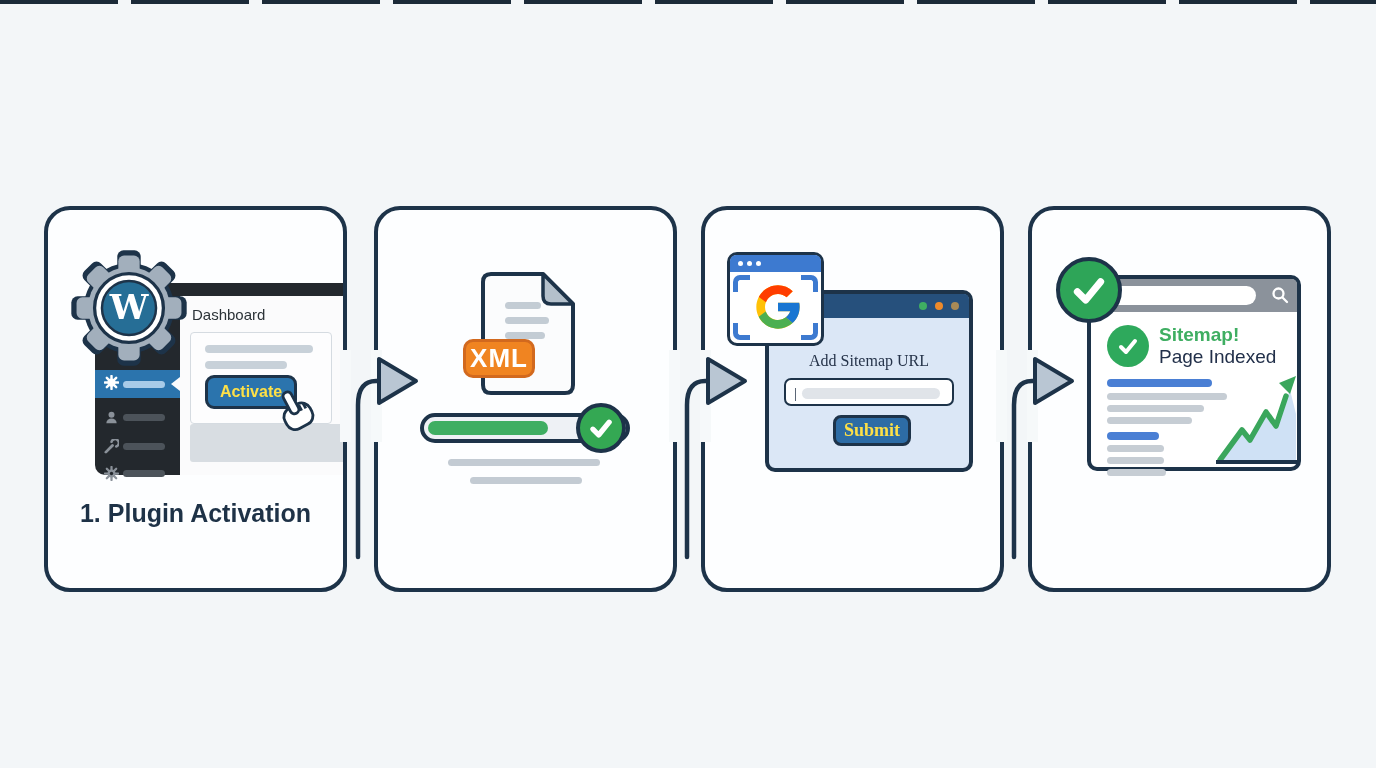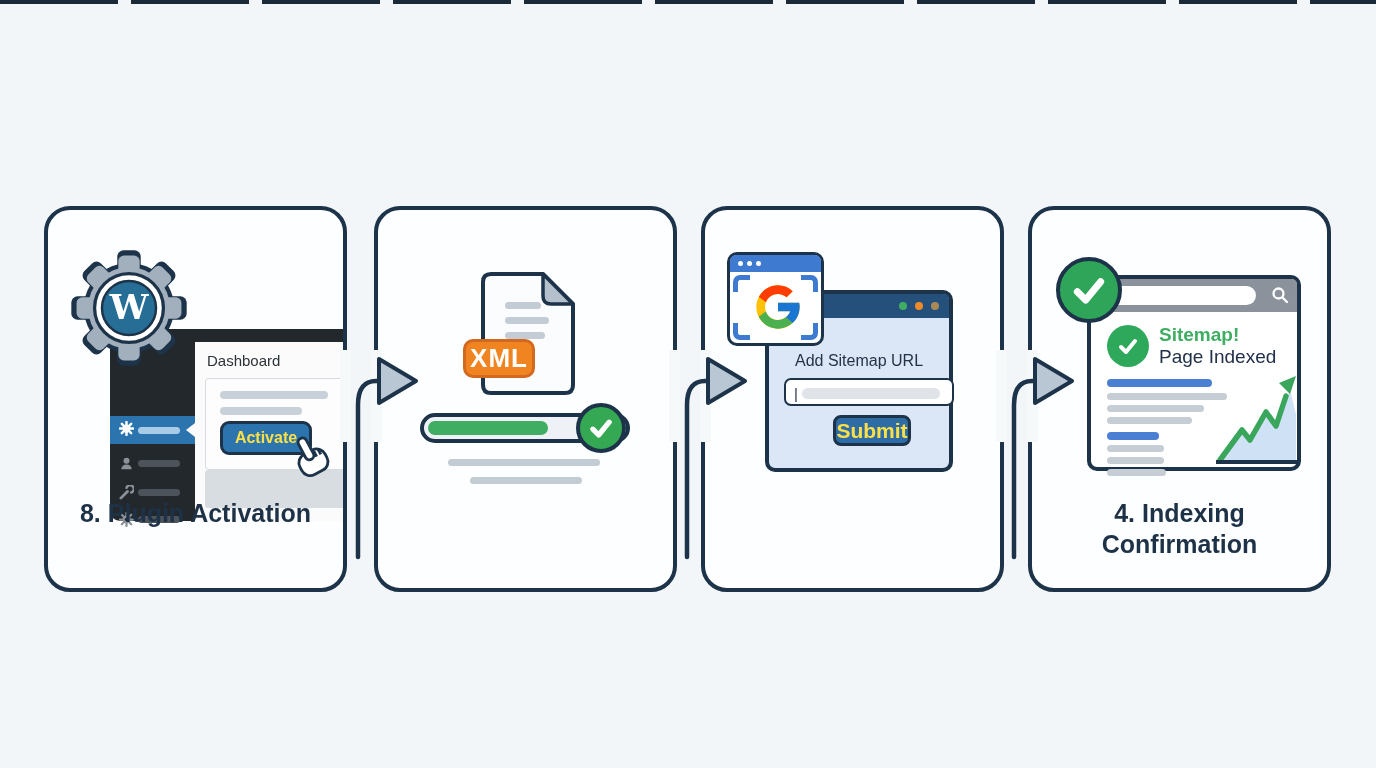--- a/index.html
+++ b/index.html
@@ -18,22 +18,22 @@
   #card4{left:1028px;}
   .card-title{position:absolute;left:4px;right:4px;top:288px;text-align:center;
               font-size:25px;font-weight:bold;color:#1e3247;line-height:31px;}
   #card3 .card-title{left:-2px;right:-2px;}
 
   
   .connector{position:absolute;top:335px;width:130px;height:235px;}
   #conn1{left:300px;} #conn2{left:629px;} #conn3{left:956px;}
 
   
-  .admin{position:absolute;left:62px;top:73px;width:250px;height:192px;background:#23282d;
-         border-radius:10px 0 0 10px;margin-top:46px;}
+  .admin{position:absolute;left:47px;top:73px;width:250px;height:192px;background:#23282d;
+         border-radius:10px 0 0 10px;}
   .admin-panel{position:absolute;left:85px;top:13px;width:210px;height:179px;background:#fbfbfc;}
   .admin-heading{position:absolute;left:12px;top:10px;font-size:15px;color:#2c3338;}
   .admin-card{position:absolute;left:10px;top:36px;width:142px;height:92px;background:#fdfdfe;
               border:1px solid #d5dbe1;border-radius:4px;}
   .bar{position:absolute;border-radius:4px;}
   .admin-strip{position:absolute;left:10px;top:128px;width:160px;height:38px;background:#d8dde2;border-radius:3px;}
   .side-row{position:absolute;left:0;width:85px;height:24px;}
   .side-row .bar{left:28px;top:9px;width:42px;height:7px;background:#4c535a;}
   .side-row.active{height:28px;background:#2b74ad;}
   .side-row.active .bar{background:#a8cbe8;top:11px;}
@@ -53,31 +53,31 @@
              color:#fff;font-weight:bold;font-size:26px;letter-spacing:1px;}
   #progress-track{position:absolute;left:42px;top:203px;width:210px;height:30px;background:#eef1f5;
                   border:4px solid #1d3349;border-radius:16px;}
   #progress-fill{position:absolute;left:4px;top:4px;width:120px;height:14px;background:#3fae62;border-radius:9px;}
   #progress-check{position:absolute;left:198px;top:193px;width:50px;height:50px;background:#34a853;
                   border:4px solid #1d3349;border-radius:50%;display:flex;align-items:center;justify-content:center;}
   .p2-line1{position:absolute;left:70px;top:249px;width:152px;height:7px;background:#c3cbd3;border-radius:4px;}
   .p2-line2{position:absolute;left:92px;top:267px;width:112px;height:7px;background:#c3cbd3;border-radius:4px;}
 
   
-  .gsc-window{position:absolute;left:60px;top:80px;width:188px;height:182px;background:#dbe7f6;
-              border:4px solid #1d3349;border-radius:10px;}
+  .gsc-window{position:absolute;left:60px;top:80px;width:208px;height:182px;background:#dbe7f6;
+              border:4px solid #1d3349;border-radius:10px;font-family:Liberation Serif, serif;}
   .gsc-titlebar{position:absolute;left:0;top:0;right:0;height:24px;background:#26507c;border-radius:5px 5px 0 0;}
   .dot{position:absolute;top:8px;width:8px;height:8px;border-radius:50%;}
   .gsc-label{position:absolute;left:0;right:0;top:58px;text-align:center;font-size:16px;color:#253349;font-weight:500;}
   #sitemap-input{position:absolute;left:15px;top:84px;width:170px;height:28px;background:#fff;
                  border:2.5px solid #1d3349;border-radius:7px;}
   .caret{position:absolute;left:8px;top:5px;font-size:15px;color:#253349;}
   .ph-bar{position:absolute;left:16px;top:8px;width:138px;height:11px;background:#e0e4e9;border-radius:6px;}
   #submit-btn{position:absolute;left:64px;top:121px;width:78px;height:31px;background:#2d6ca5;
-              border:3px solid #1d3349;border-radius:8px;font-size:21px;}
+              border:3px solid #1d3349;border-radius:8px;font-size:18px;}
   .gbadge{position:absolute;left:22px;top:42px;width:97px;height:94px;background:#fff;
           border:3px solid #1d3349;border-radius:10px;}
   .gbadge-bar{position:absolute;left:0;right:0;top:0;height:17px;background:#3d7ad0;border-radius:6px 6px 0 0;}
   .gdot{position:absolute;top:6px;width:5px;height:5px;border-radius:50%;background:#fff;}
   .gb-corner{position:absolute;width:17px;height:17px;border:5px solid #3d7ad0;}
   .gb-tl{left:3px;top:20px;border-right:none;border-bottom:none;border-top-left-radius:7px;}
   .gb-tr{right:3px;top:20px;border-left:none;border-bottom:none;border-top-right-radius:7px;}
   .gb-bl{left:3px;bottom:3px;border-right:none;border-top:none;border-bottom-left-radius:7px;}
   .gb-br{right:3px;bottom:3px;border-left:none;border-top:none;border-bottom-right-radius:7px;}
   .g-logo{position:absolute;left:22px;top:26px;width:52px;height:52px;}
@@ -179,21 +179,21 @@
           <rect x="-13" y="-64" width="26" height="30" rx="7" transform="rotate(315)"></rect>
         </g>
       </defs>
       <use href="#gearShape" transform="scale(1.1)" fill="#1d3349"></use>
       <use href="#gearShape" fill="#a2afbc"></use>
       <circle r="42" fill="#ffffff" stroke="#1d3349" stroke-width="4"></circle>
       <circle r="33" fill="#266e96" stroke="#1d3349" stroke-width="3"></circle>
       <text y="14" text-anchor="middle" font-family="DejaVu Serif, serif" font-weight="bold" font-size="42" fill="#ffffff">W</text>
     </svg>
 
-    <div class="card-title">8. Plugin Activation</div>
+    <div class="card-title">1. Plugin Activation</div>
   </div>
 
   <div class="card" id="card2">
     <svg class="doc" viewBox="0 0 100 127">
       <path d="M14 4 H66 L96 34 V115 Q96 123 88 123 H14 Q6 123 6 115 V12 Q6 4 14 4 Z" fill="#fbfcfd" stroke="#1d3349" stroke-width="4" stroke-linejoin="round"></path>
       <path d="M66 4 L96 34 H74 Q66 34 66 26 Z" fill="#b4c0cb" stroke="#1d3349" stroke-width="3.5" stroke-linejoin="round"></path>
       <rect x="28" y="32" width="36" height="7" rx="3.5" fill="#c3ccd4"></rect>
       <rect x="28" y="47" width="44" height="7" rx="3.5" fill="#c3ccd4"></rect>
       <rect x="28" y="62" width="40" height="7" rx="3.5" fill="#c3ccd4"></rect>
     </svg>
@@ -279,21 +279,20 @@
         <polygon points="63,9 80,2 74,20" fill="#3aa65c"></polygon>
         <line x1="0" y1="88" x2="82" y2="88" stroke="#1d3349" stroke-width="4"></line>
       </svg>
     </div>
     <div class="big-check">
       <svg width="40" height="40" viewBox="0 0 24 24">
         <polyline points="5,13 10,18 19,7" fill="none" stroke="#ffffff" stroke-width="4.2" stroke-linecap="round" stroke-linejoin="round"></polyline>
       </svg>
     </div>
 
-    <div class="card-title">4. Indexing Confirmation</div>
   </div>
 
   <svg class="connector" id="conn1" viewBox="0 0 130 235">
     <rect x="40" y="15" width="11" height="92" fill="#f6f9fa"></rect>
     <rect x="71" y="15" width="11" height="92" fill="#f6f9fa"></rect>
     <path d="M58 222 V70 Q58 46 76 46 H79" fill="none" stroke="#1d3349" stroke-width="4.5" stroke-linecap="round"></path>
     <polygon points="79,24 79,68 116,46" fill="#b9c6d3" stroke="#1d3349" stroke-width="4" stroke-linejoin="round"></polygon>
   </svg>
   <svg class="connector" id="conn2" viewBox="0 0 130 235">
     <rect x="40" y="15" width="11" height="92" fill="#f6f9fa"></rect>

